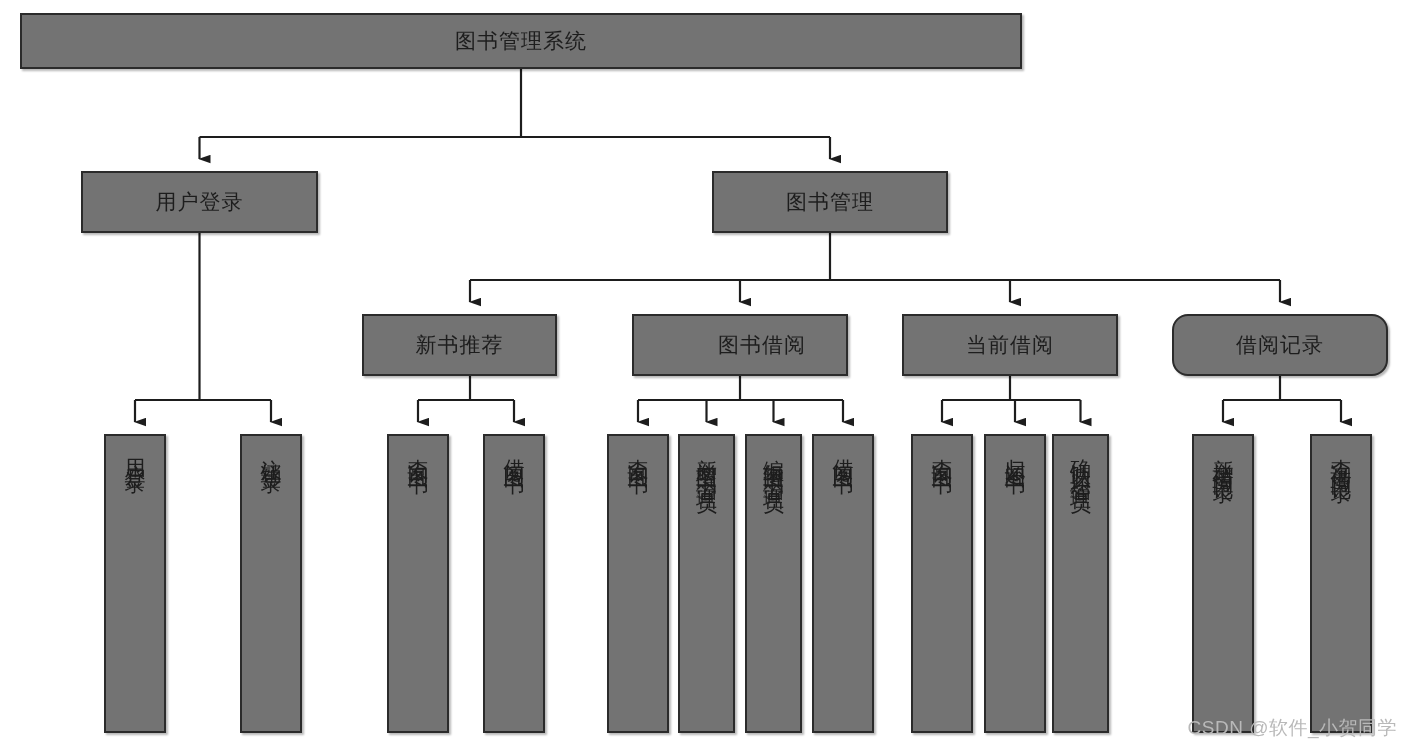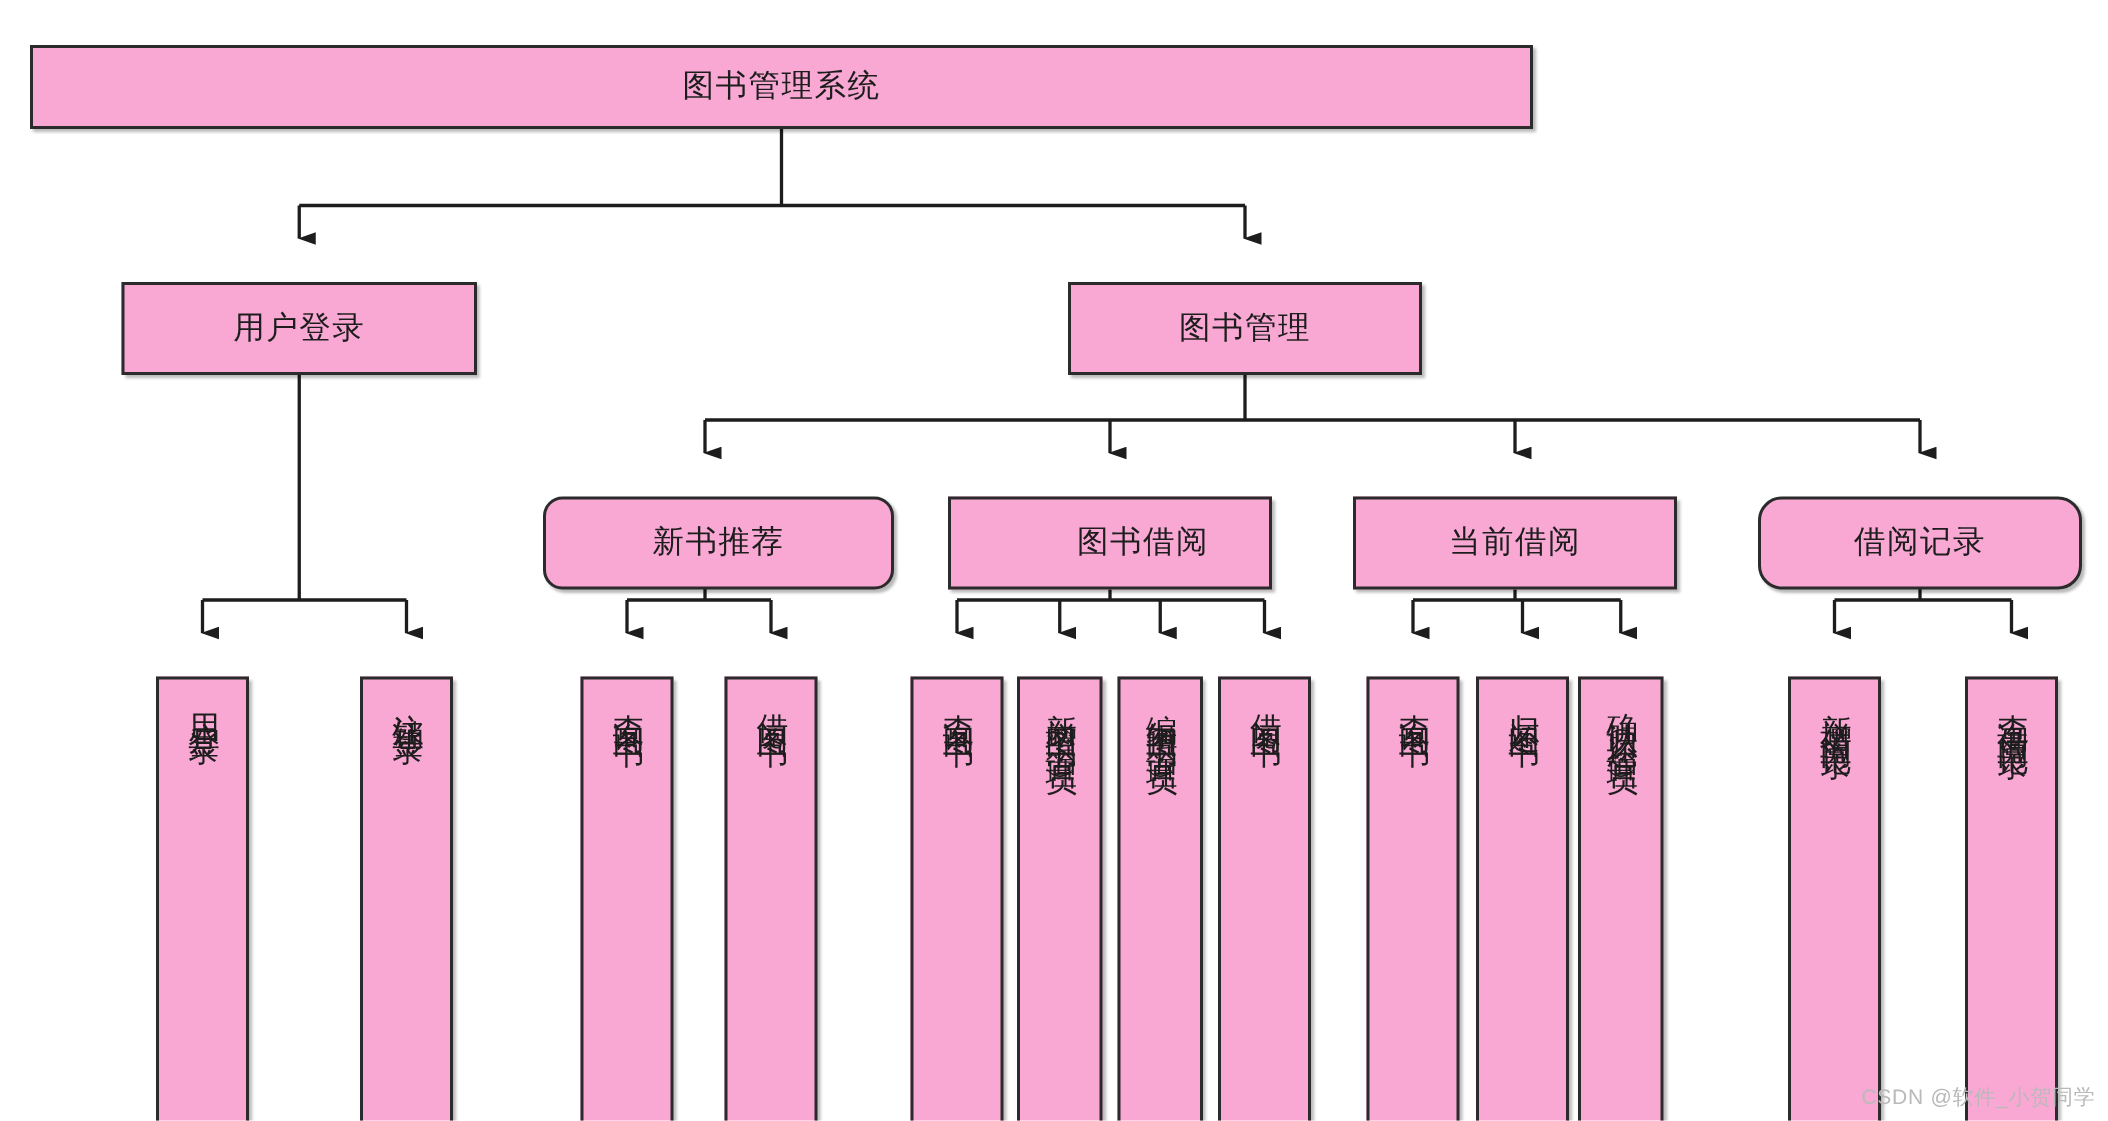--- a/index.html
+++ b/index.html
@@ -23,26 +23,25 @@
     position: absolute;
     left: 0;
     top: 0;
     width: 1405px;
     height: 747px;
   }
   .node-box {
     position: absolute;
     box-sizing: border-box;
     border: 2px solid #2b2b2b;
-    background: #f9a8d4;
+    background: #737373;
     box-shadow: 2px 2px 2px rgba(0,0,0,0.28);
     display: flex;
     align-items: center;
     justify-content: center;
-    margin-top: 17px;
   }
   .node-label-h {
     font-size: 21px;
     color: #1d1d1d;
     letter-spacing: 1px;
     line-height: 1.2;
     white-space: nowrap;
     user-select: none;
   }
   .node-box.leaf {
@@ -57,21 +56,21 @@
     text-orientation: upright;
     letter-spacing: 5px;
     line-height: 1.05;
     white-space: nowrap;
     user-select: none;
   }
   .watermark {
     position: absolute;
     right: 8px;
     bottom: 6px;
-    font-size: 14px;
+    font-size: 19px;
     color: #b9b9b9;
     letter-spacing: 0.5px;
     user-select: none;
     white-space: nowrap;
   }
 </style>
 </head>
 <body>
 
 <div id="diagram-root">
@@ -123,21 +122,21 @@
     <span class="node-label-h">图书管理系统</span>
   </div>
 
   <div id="nodes-layer">
       <div class="node-box" id="node-user-login" style="left: 81px; top: 171px; width: 237px; height: 62px;">
         <span class="node-label-h">用户登录</span>
       </div>
       <div class="node-box" id="node-book-manage" style="left: 712px; top: 171px; width: 236px; height: 62px;">
         <span class="node-label-h">图书管理</span>
       </div>
-      <div class="node-box" id="node-new-book-recommend" style="left: 362px; top: 314px; width: 234px; height: 62px; border-radius: 13px;">
+      <div class="node-box" id="node-new-book-recommend" style="left: 362px; top: 314px; width: 195px; height: 62px;">
         <span class="node-label-h">新书推荐</span>
       </div>
       <div class="node-box" id="node-book-borrow" style="left: 632px; top: 314px; width: 216px; height: 62px; padding-left: 44px;">
         <span class="node-label-h">图书借阅</span>
       </div>
       <div class="node-box" id="node-current-borrow" style="left: 902px; top: 314px; width: 216px; height: 62px; text-align: center;">
         <span class="node-label-h">当前借阅</span>
       </div>
       <div class="node-box" id="node-borrow-record" style="left: 1172px; top: 314px; width: 216px; height: 62px; border-radius: 16px;">
         <span class="node-label-h">借阅记录</span>

